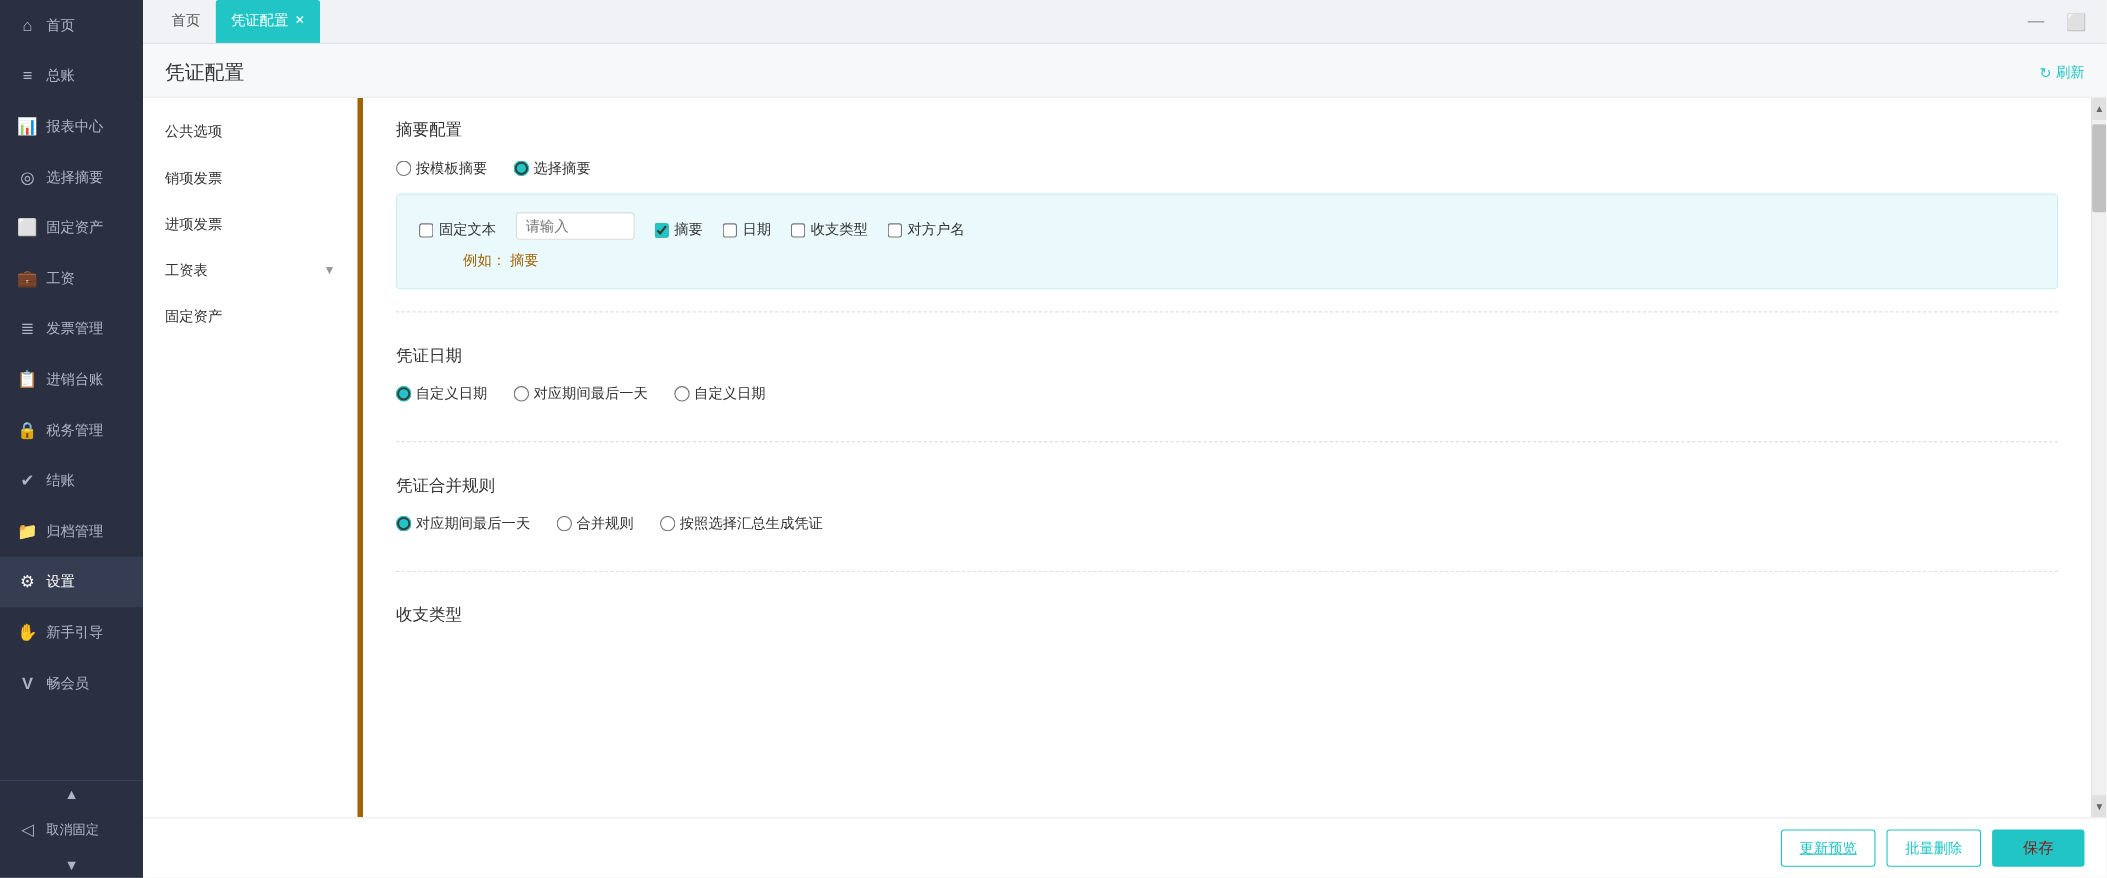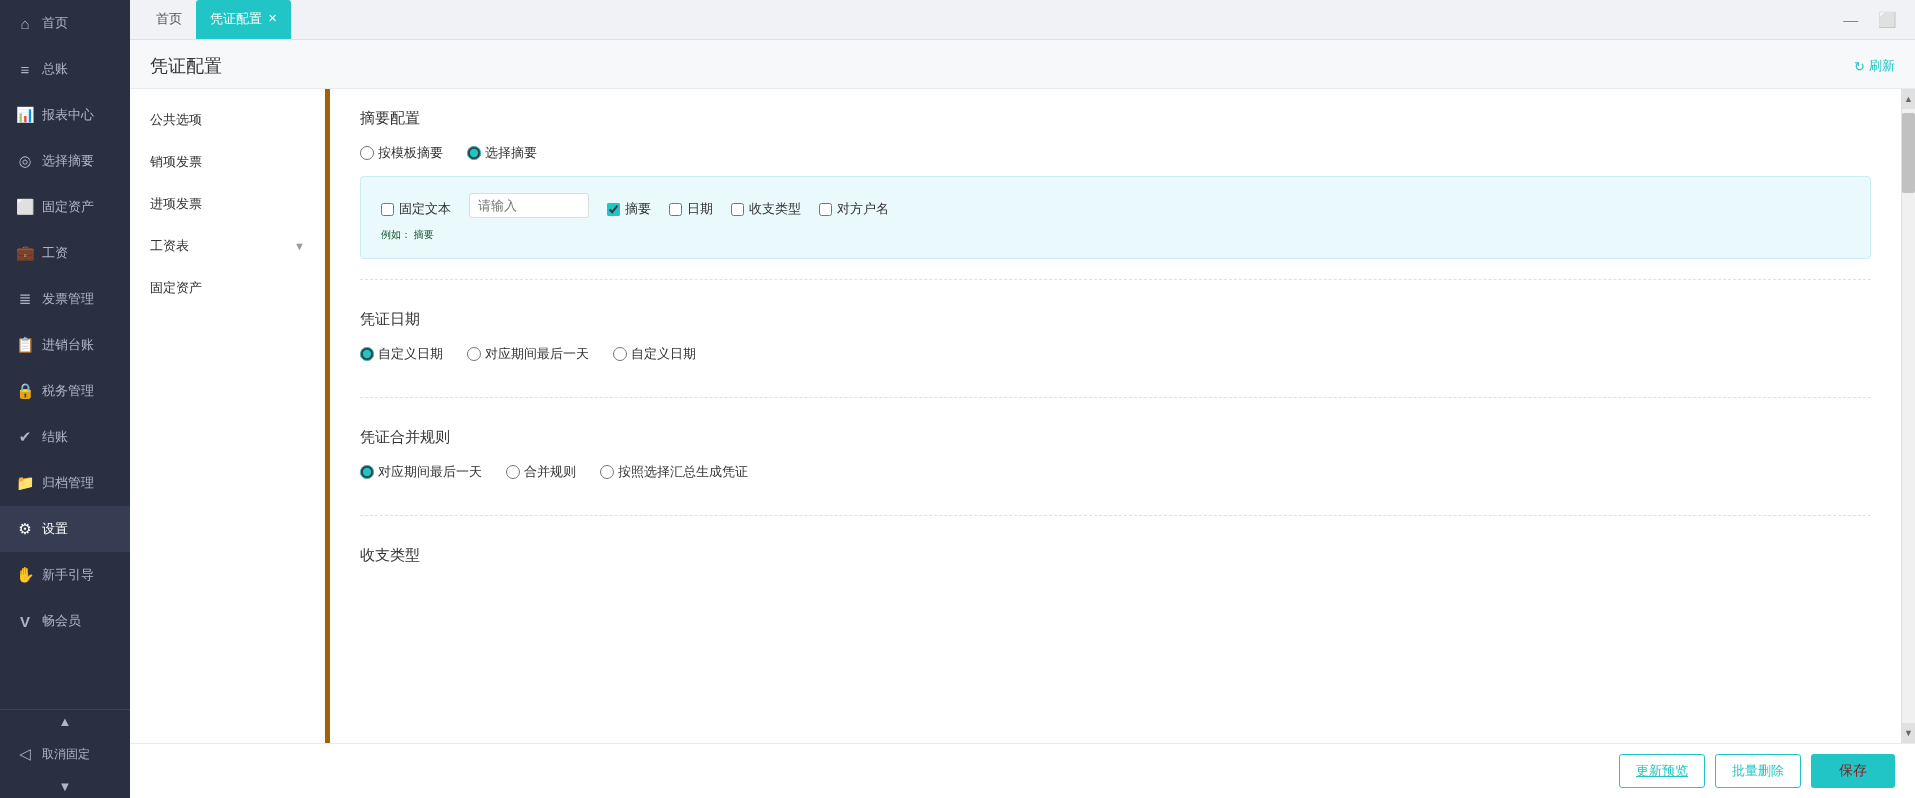--- a/index.html
+++ b/index.html
@@ -227,28 +227,29 @@
       accent-color: #22c5c5;
       width: 13px;
       height: 13px;
       cursor: pointer;
     }
     .text-input {
       border: 1px solid #ddd;
       border-radius: 3px;
       padding: 4px 8px;
       font-size: 13px;
-      width: 120px;
+      width: 108px;
       color: #999;
       outline: none;
     }
     .example-text {
       margin-top: 10px;
-      color: #14532d;
-      font-size: 10px;
+      color: #a16207;
+      font-size: 13px;
+      margin-left: 40px;
     }
 
     
     .action-bar {
       display: flex;
       align-items: center;
       justify-content: flex-end;
       gap: 10px;
       padding: 10px 20px;
       border-top: 1px solid #e8eaed;

